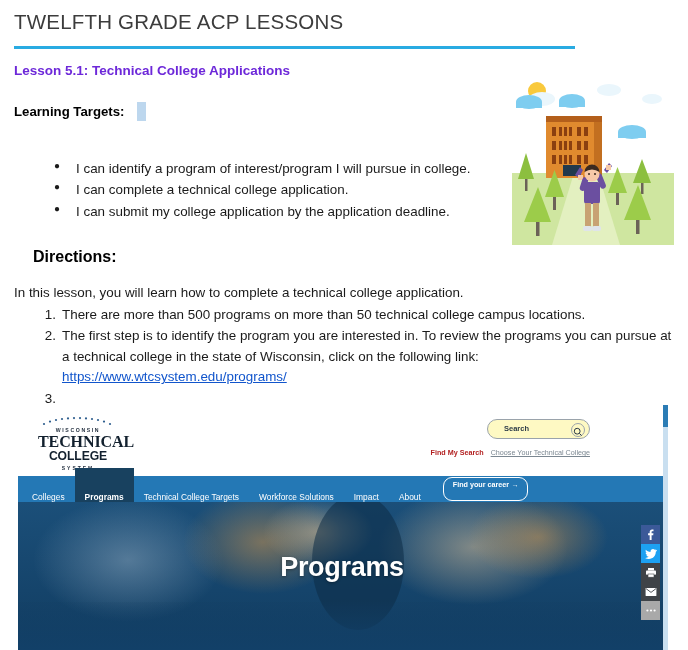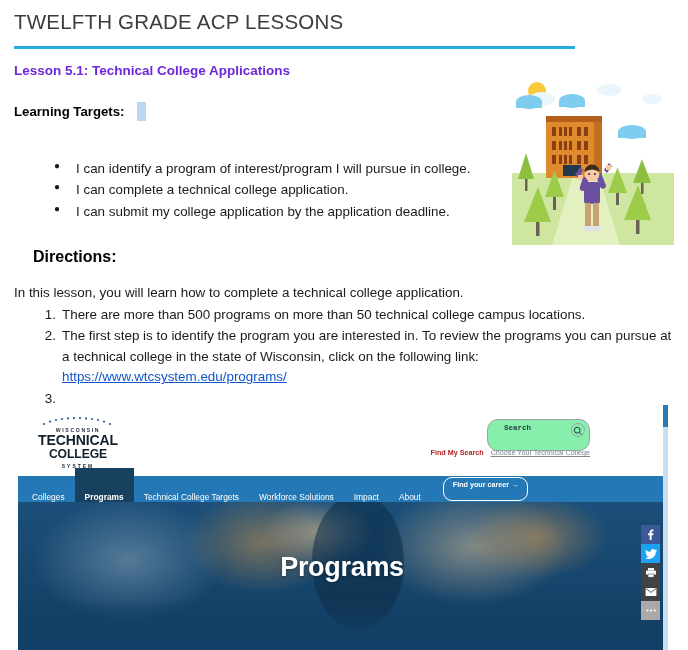--- a/index.html
+++ b/index.html
@@ -131,32 +131,31 @@
   }
   .site-top {
     position: relative;
     height: 73px;
     background: #fff;
   }
   
   .logo { position: absolute; left: 20px; top: 12px; width: 80px; text-align: center; }
   .logo .arc { width: 80px; height: 11px; display: block; }
   .logo .l1 { font-size: 5.2px; letter-spacing: 1.6px; color: #1d2a3a; font-weight: 600; margin-top: 1px; }
-  .logo .l2 { font-size: 14px; font-weight: bold; color: #12202e; letter-spacing: -0.1px; line-height: 1.08; }
+  .logo .l2 { font-size: 16px; font-weight: bold; color: #12202e; letter-spacing: -0.1px; line-height: 1.08; font-family: Liberation Serif, serif; }
   .logo .l3 { font-size: 12.2px; font-weight: bold; color: #12202e; letter-spacing: -0.1px; line-height: 1.08; }
   .logo .l4 { font-size: 5px; letter-spacing: 2px; color: #1d2a3a; font-weight: 600; margin-top: 2px; }
 
   .searchbox {
     position: absolute;
     right: 76px; top: 16px;
-    width: 103px; height: 32px;
+    width: 103px; height: 20px;
     border: 1px solid #9aa3ab;
     border-radius: 11px;
-    background: #86efac;
-    font-family: Liberation Mono, monospace;
+    background: #fef9c3;
   }
   .searchbox .stext {
     position: absolute; left: 16px; top: 4px;
     font-size: 7.5px; font-weight: bold; color: #2b3a47;
   }
   .searchbox .scirc {
     position: absolute; right: 4px; top: 2.5px;
     width: 14px; height: 14px;
     border: 1px solid #9aa3ab; border-radius: 50%;
   }

